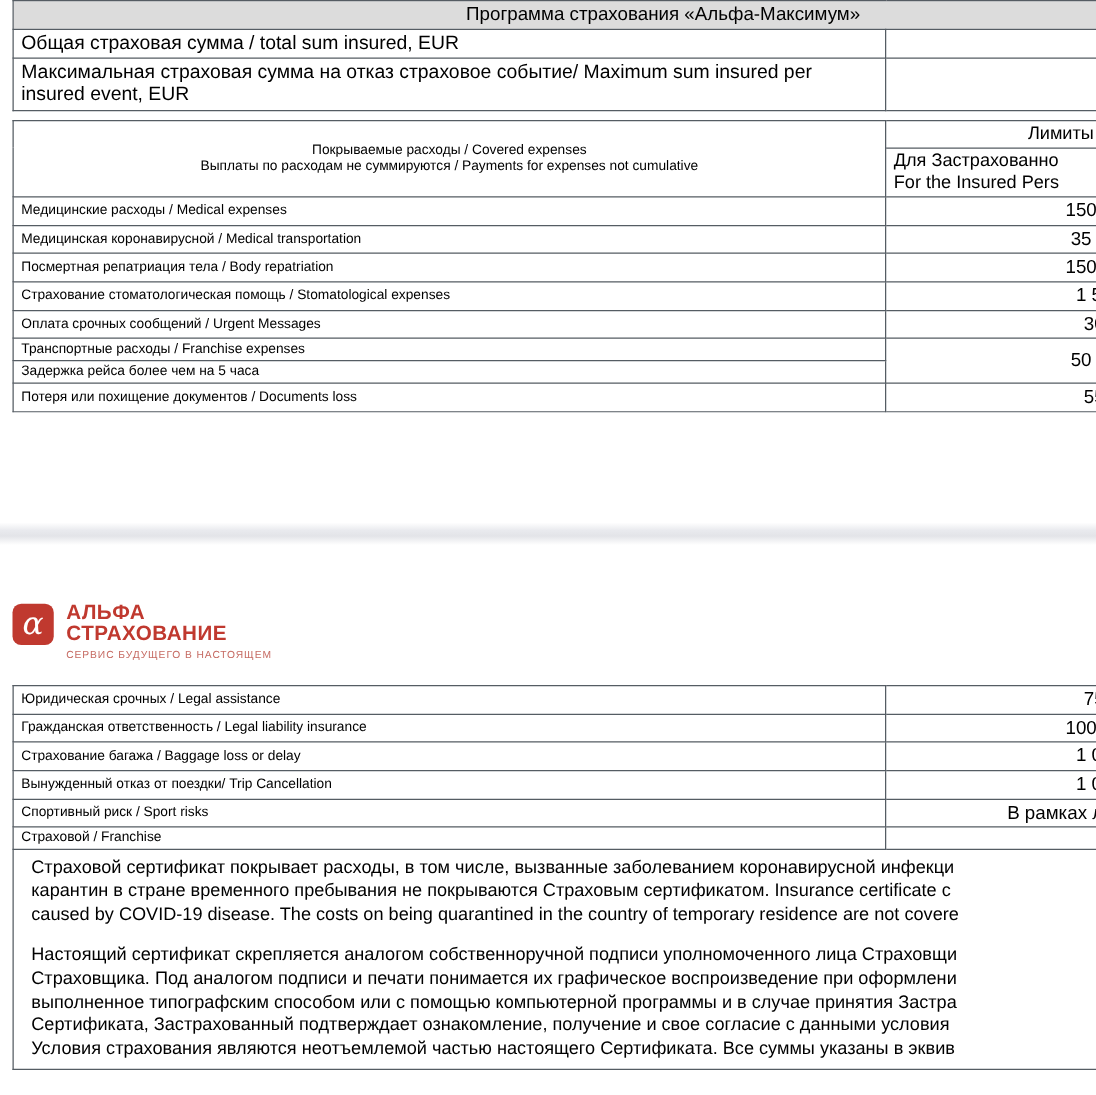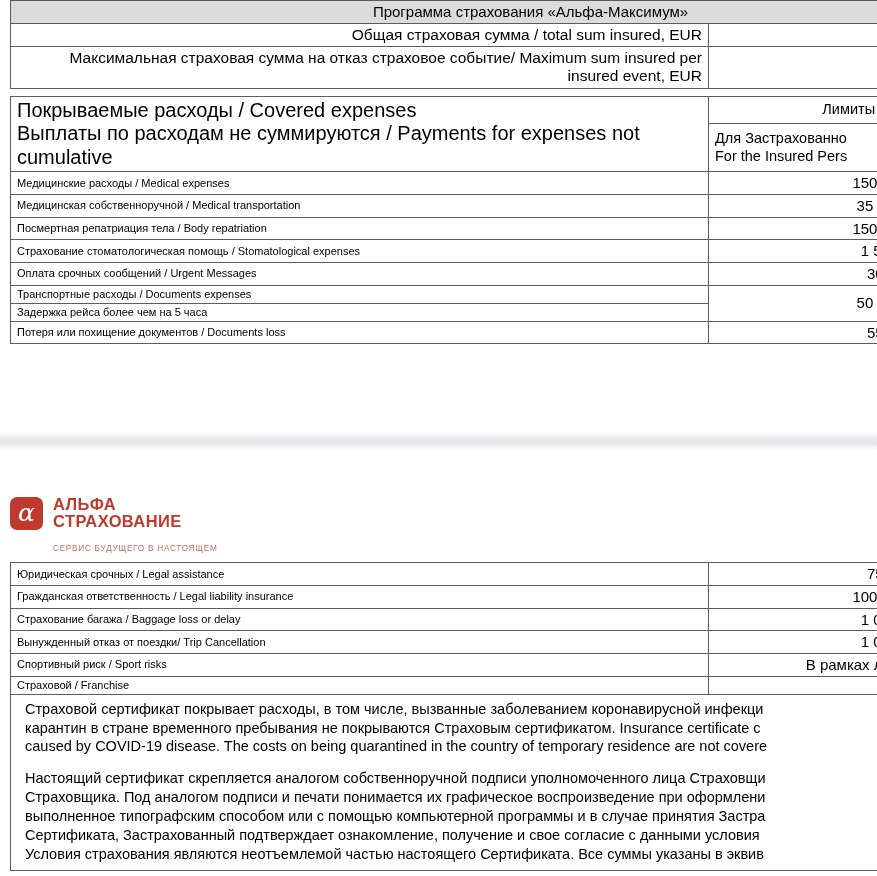--- a/index.html
+++ b/index.html
@@ -54,34 +54,34 @@
 
   .title-band {
     background: #dcdcdc;
     text-align: center;
     font-weight: bold;
     font-size: 15px;
     padding: 4px 6px;
     border: 1.3px solid #555c63;
   }
   .row-bold-center {
-    text-align: right;
+    text-align: left;
     font-weight: bold;
     font-size: 15.5px;
     padding: 5px 6px;
   }
   .val-cell {
     text-align: center;
     font-size: 15px;
   }
   .val-cell.left { text-align: center; }
 
   .head-cell {
-    text-align: left;
-    font-size: 20px;
+    text-align: center;
+    font-size: 11px;
     padding: 8px 6px;
   }
   .head-cell .ln { display: block; }
 
   .limits-top {
     text-align: center;
     font-size: 14.5px;
     padding: 3px 6px;
     white-space: nowrap;
   }
@@ -148,21 +148,21 @@
     color: #c0392f;
     font-weight: bold;
     font-size: 16.5px;
     letter-spacing: .4px;
     line-height: 1.02;
   }
   .brand-tag {
     color: #c66b63;
     font-size: 8.2px;
     letter-spacing: .75px;
-    margin-top: 14px;
+    margin-top: 3px;
   }
 
   
   .note-block {
     border: 1.3px solid #555c63;
     border-top: none;
     width: 1040px;
     margin-left: 10px;
     box-sizing: border-box;
     padding: 5px 10px 6px 14px;
@@ -225,38 +225,38 @@
             <span class="ln">Для Застрахованно</span>
             <span class="ln">For the Insured Pers</span>
           </td>
         </tr>
 
         <tr>
           <td class="item-cell">Медицинские расходы / Medical expenses</td>
           <td class="val-cell">150 000</td>
         </tr>
         <tr>
-          <td class="item-cell">Медицинская собственноручной / Medical transportation</td>
+          <td class="item-cell">Медицинская коронавирусной / Medical transportation</td>
           <td class="val-cell">35 000</td>
         </tr>
         <tr>
           <td class="item-cell">Посмертная репатриация тела / Body repatriation</td>
           <td class="val-cell">150 000</td>
         </tr>
         <tr>
           <td class="item-cell">Страхование стоматологическая помощь / Stomatological expenses</td>
           <td class="val-cell">1 500</td>
         </tr>
         <tr>
           <td class="item-cell">Оплата срочных сообщений / Urgent Messages</td>
           <td class="val-cell">300</td>
         </tr>
 
         <tr>
-          <td class="item-cell">Транспортные расходы / Documents expenses</td>
+          <td class="item-cell">Транспортные расходы / Franchise expenses</td>
           <td class="val-cell" rowspan="2">50 000</td>
         </tr>
         <tr>
           <td class="item-cell">Задержка рейса более чем на 5 часа</td>
         </tr>
 
         <tr>
           <td class="item-cell">Потеря или похищение документов / Documents loss</td>
           <td class="val-cell">550</td>
         </tr>

